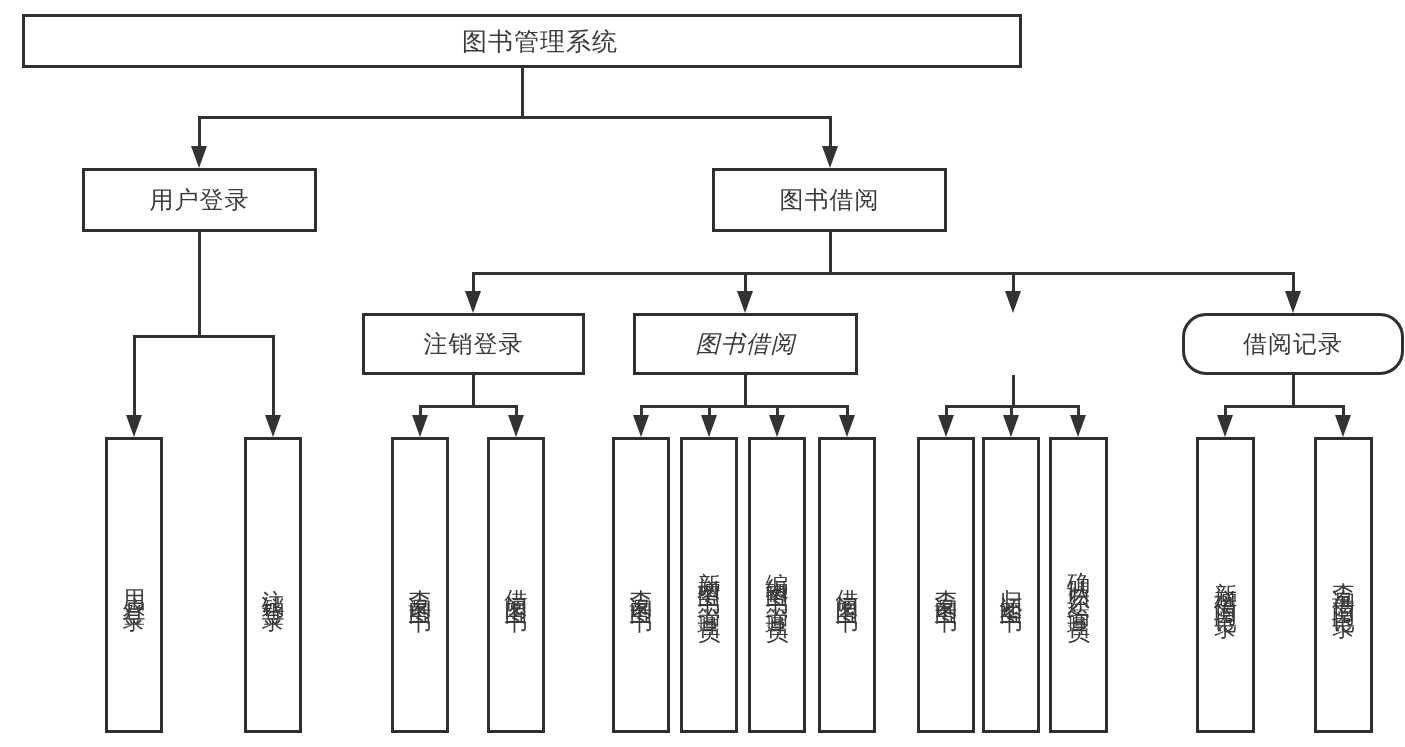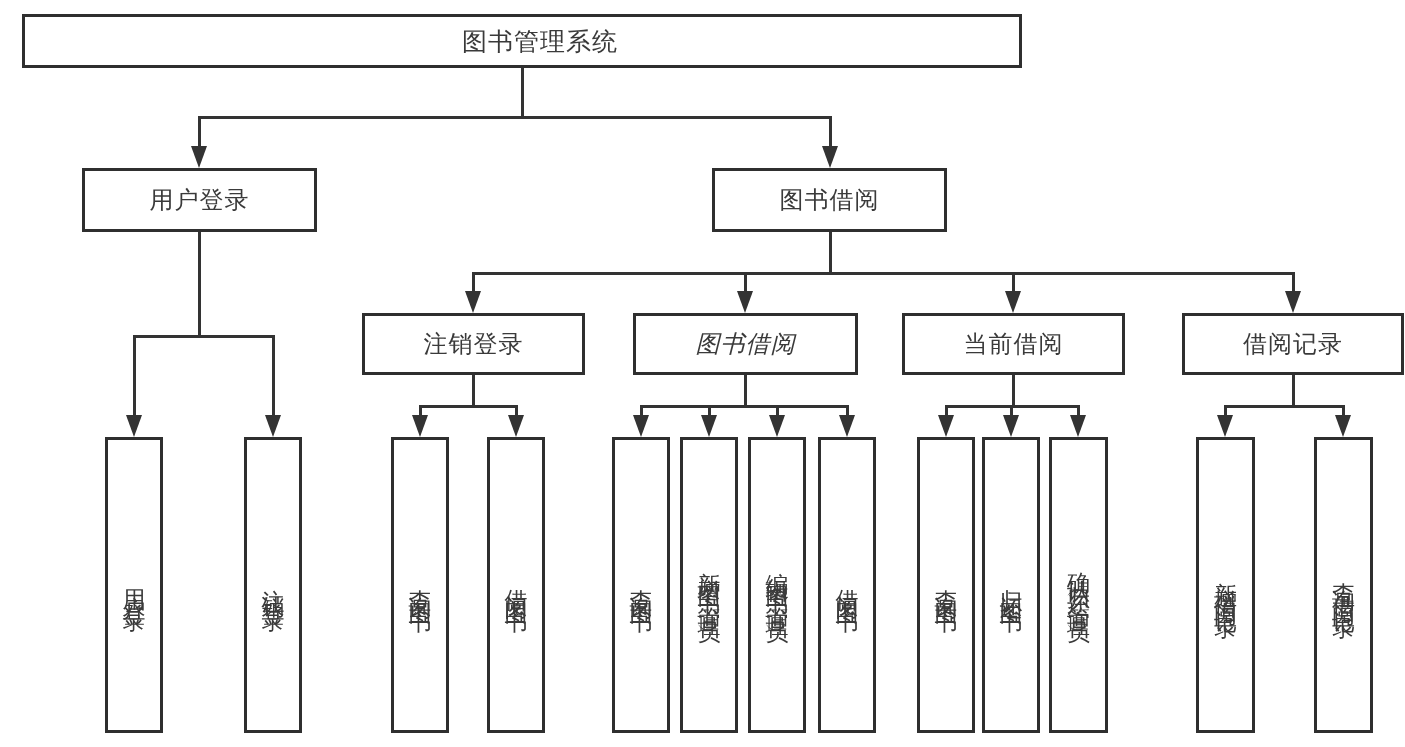--- a/index.html
+++ b/index.html
@@ -56,23 +56,22 @@
   <div class="node h root" style="left:22px;top:14px;width:1000px;height:54px;padding-left:36px;">图书管理系统</div>
 
   <div class="node h" style="left:82px;top:168px;width:235px;height:64px;">用户登录</div>
 
   <div class="node h" style="left:712px;top:168px;width:235px;height:64px;">图书借阅</div>
 
   <div class="node h" style="left:362px;top:313px;width:223px;height:62px;">注销登录</div>
 
   <div class="node h" style="left:633px;top:313px;width:225px;height:62px;font-style:italic;">图书借阅</div>
 
-  <div class="node h" style="left:902px;top:313px;width:223px;height:62px;">当前借阅</div>
 
-  <div class="node h" style="left:1182px;top:313px;width:222px;height:62px;">借阅记录</div>
+  <div class="node h" style="left:1182px;top:313px;width:222px;height:62px;border-radius:24px;">借阅记录</div>
 
   <div class="node leaf" style="left:105px;top:437px;width:58px;height:296px;">
     <span class="vtext">用户登录</span>
   </div>
 
   <div class="node leaf" style="left:244px;top:437px;width:58px;height:296px;">
     <span class="vtext">注销登录</span>
   </div>
 
   <div class="node leaf" style="left:391px;top:437px;width:58px;height:296px;">

